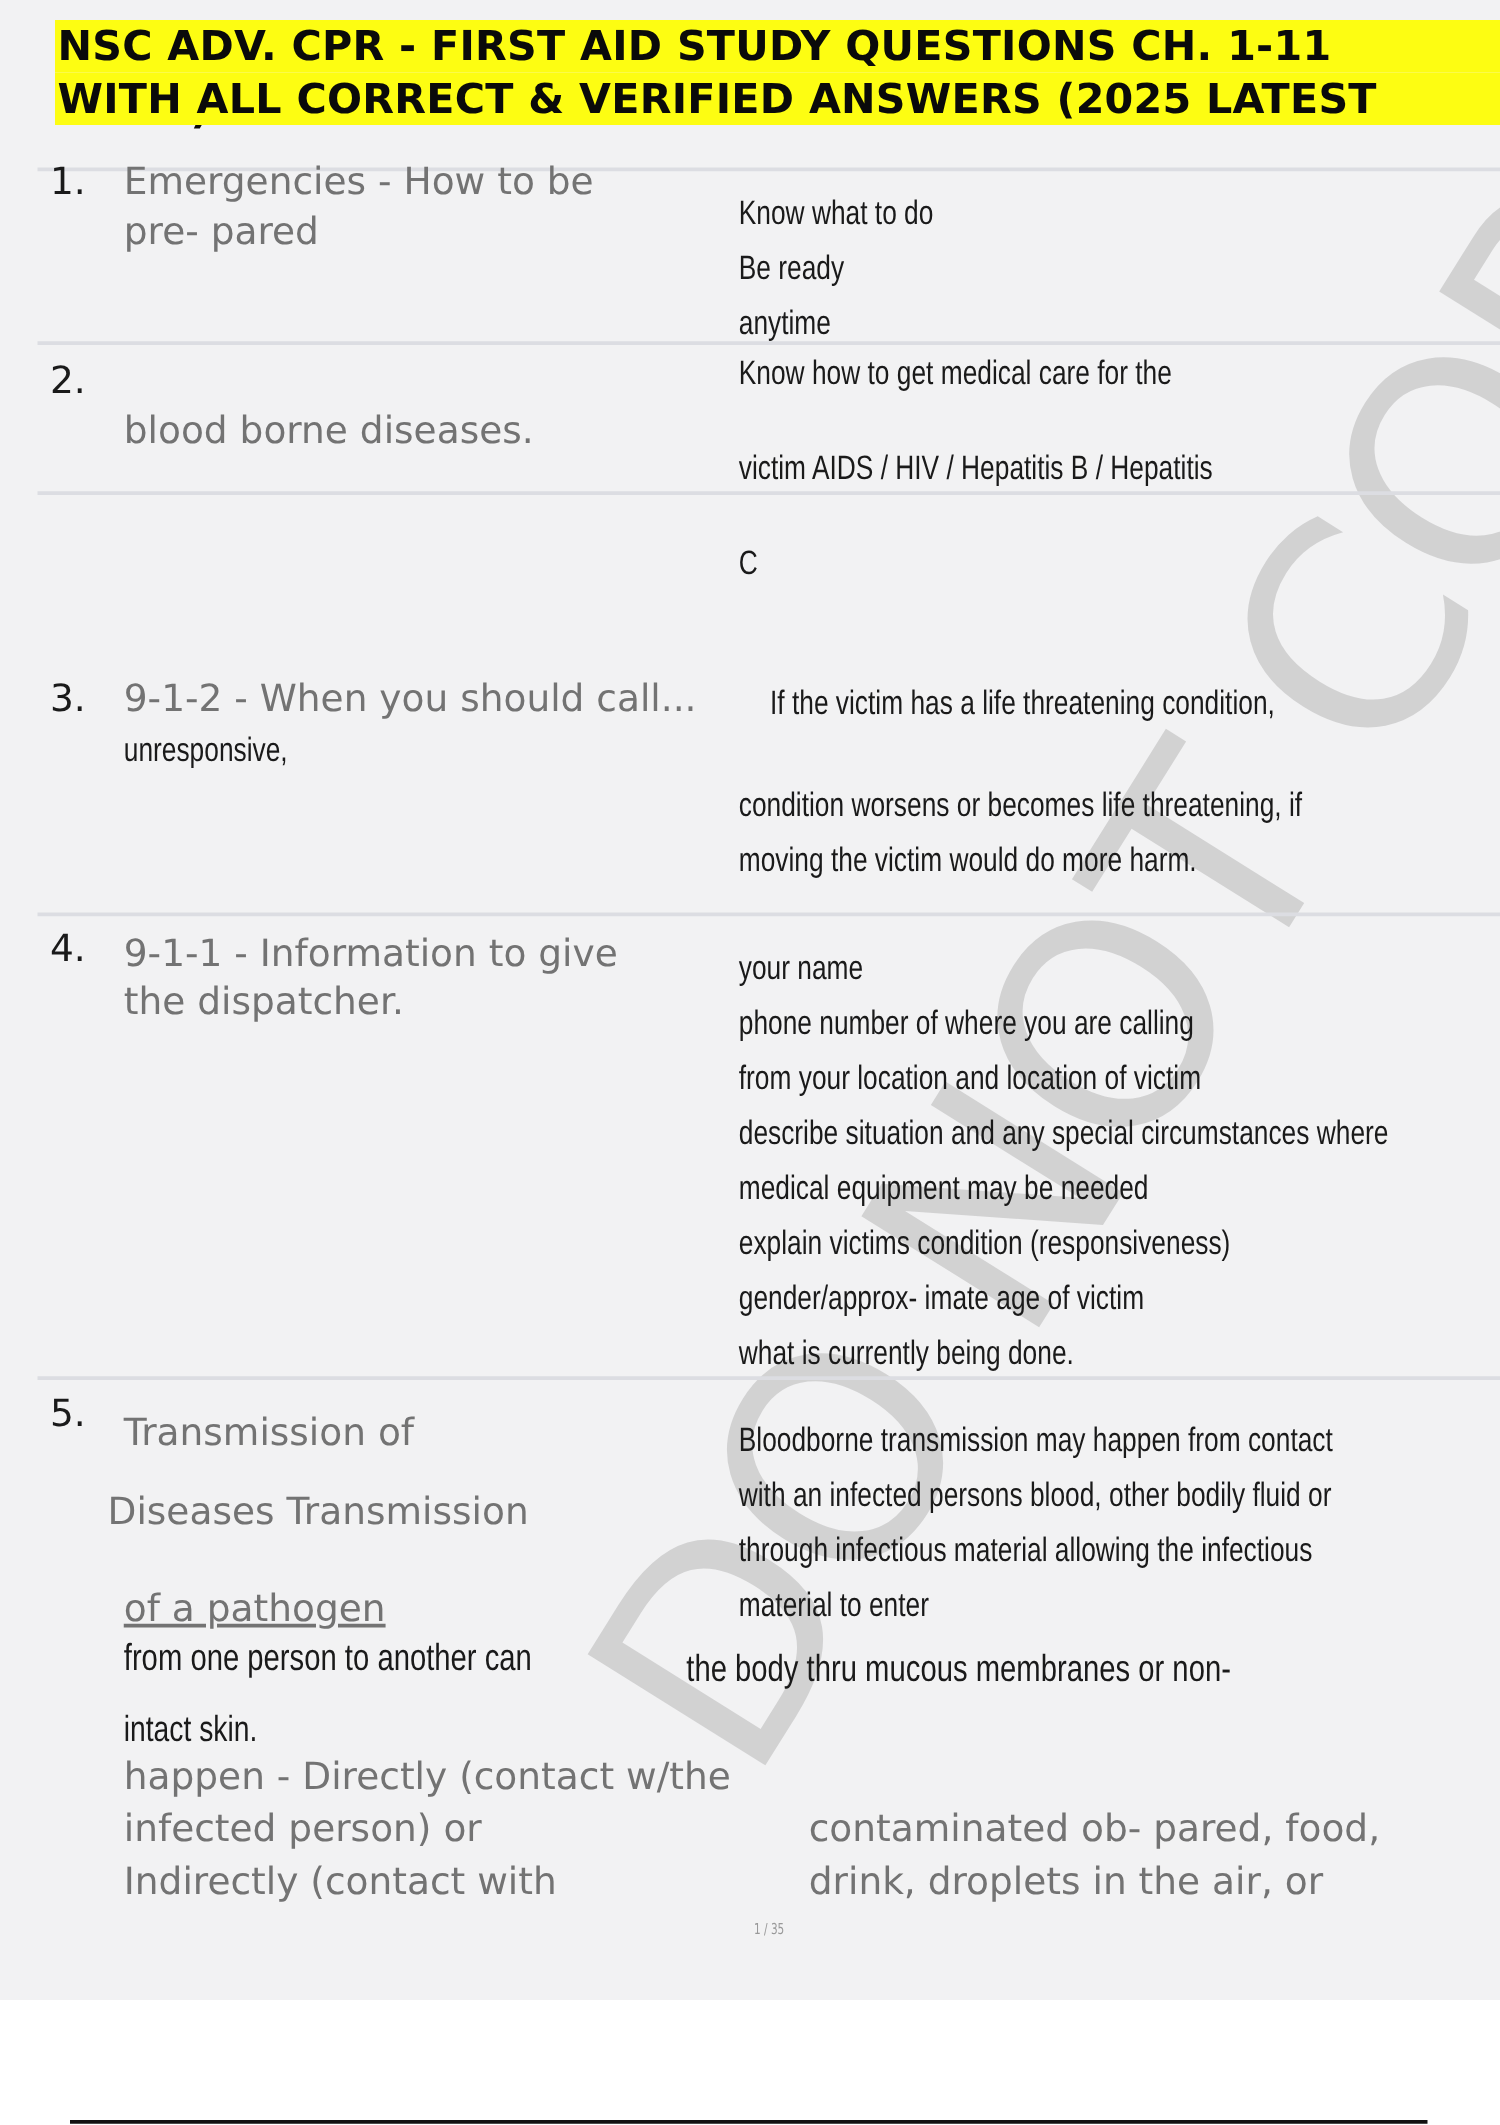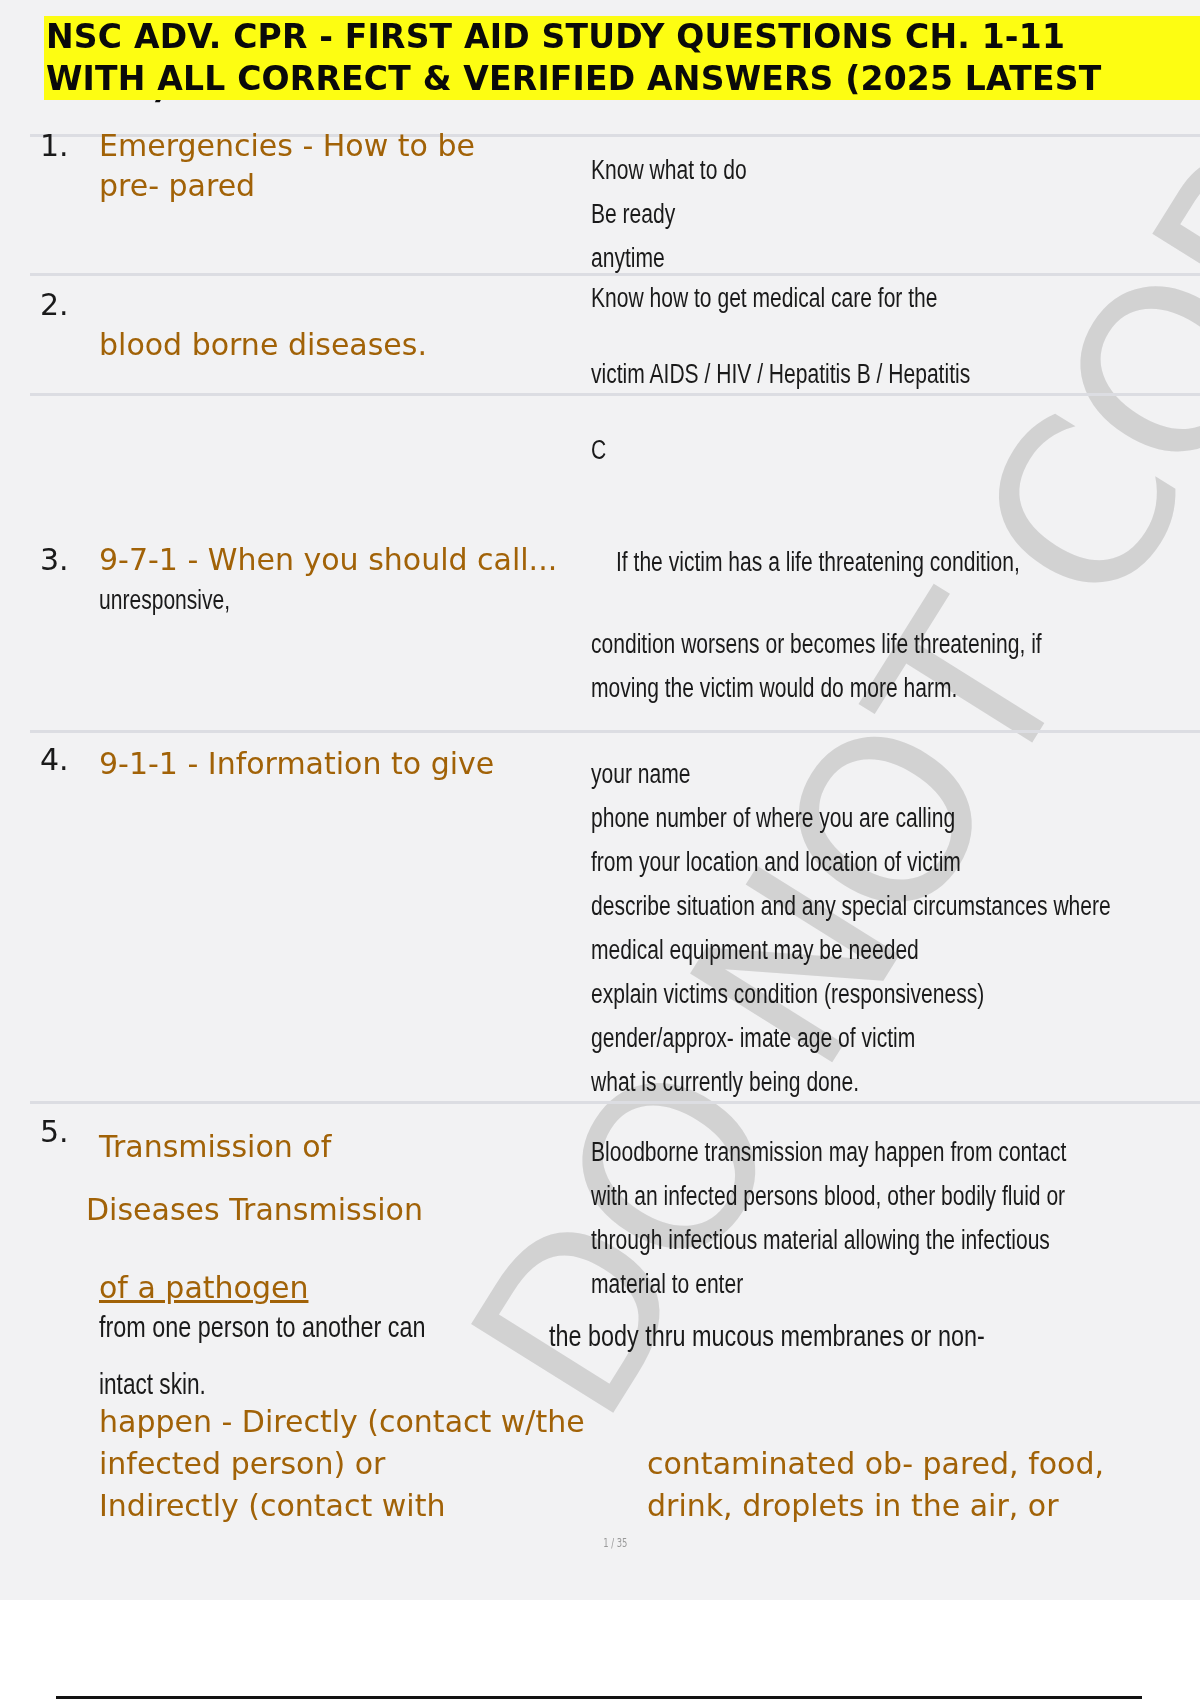--- a/index.html
+++ b/index.html
@@ -21,21 +21,21 @@
     font-family: "DejaVu Sans", sans-serif; font-weight: bold;
     font-size: 33px; line-height: 42px; color: #0a0a0a; letter-spacing: 0.2px;
     padding-left: 2px;
   }
   .title-cut {
     position: absolute; left: 46px; top: 100px; height: 10px; width: 140px; overflow: hidden;
     font-family: "DejaVu Sans", sans-serif; font-weight: bold; font-size: 33px; line-height: 42px; color: #0a0a0a;
   }
   .title-cut span { position: relative; top: -34px; }
   .rule { position: absolute; left: 30px; width: 1170px; height: 3px; background: #dcdde2; }
-  .q { position: absolute; font-family: "DejaVu Sans", sans-serif; font-size: 30px; color: #a16207; white-space: nowrap; line-height: 40px; }
+  .q { position: absolute; font-family: "DejaVu Sans", sans-serif; font-size: 30px; color: #737373; white-space: nowrap; line-height: 40px; }
   .num { position: absolute; font-family: "DejaVu Sans", sans-serif; font-size: 30px; color: #1a1a1a; line-height: 40px; }
   .a { position: absolute; font-family: "Liberation Sans Narrow", "Liberation Sans", sans-serif; font-size: 27px; color: #1a1a1a; white-space: nowrap; transform-origin: left top; transform: scaleX(0.78); line-height: 44px; }
   .a-line { display: block; }
   .pager { position: absolute; left: 598px; top: 1536px; font-size: 12px; color: #999; font-family: "DejaVu Sans", sans-serif; transform: scaleX(0.7); }
   .bottom-rule { position: absolute; left: 56px; top: 1696px; width: 1086px; height: 3px; background: #111; }
   .watermark {
     position: absolute; left: 170px; top: 600px; font-family: "DejaVu Sans", sans-serif;
     font-size: 230px; font-weight: normal; color: rgba(170,170,170,0.45);
     transform: rotate(-58deg); transform-origin: center; white-space: nowrap; letter-spacing: -6px;
     -webkit-text-stroke: 0px; pointer-events: none;
@@ -70,30 +70,31 @@
   <div class="num" style="left:40px; top:285px;">2.</div>
   <div class="q" style="left:99px; top:325px;">blood borne diseases.</div>
   <div class="a" style="left:591px; top:276px;">Know how to get medical care for the</div>
   <div class="a" style="left:591px; top:352px;">victim AIDS / HIV / Hepatitis B / Hepatitis</div>
 
   <div class="rule" style="top:393px"></div>
 
   <div class="a" style="left:591px; top:428px;">C</div>
 
   <div class="num" style="left:40px; top:540px;">3.</div>
-  <div class="q" style="left:99px; top:540px;">9-7-1 - When you should call...</div>
+  <div class="q" style="left:99px; top:540px;">9-1-2 - When you should call...</div>
   <div class="a" style="left:616px; top:540px;">If  the  victim  has  a  life  threatening  condition,</div>
   <div class="a" style="left:99px; top:578px;">unresponsive,</div>
   <div class="a" style="left:591px; top:622px;">condition worsens or becomes life threatening, if</div>
   <div class="a" style="left:591px; top:666px;">moving the victim would do more harm.</div>
 
   <div class="rule" style="top:730px"></div>
 
   <div class="num" style="left:40px; top:740px;">4.</div>
   <div class="q" style="left:99px; top:744px;">9-1-1 - Information to give</div>
+  <div class="q" style="left:99px; top:782px;">the dispatcher.</div>
   <div class="a" style="left:591px; top:752px; line-height:44px;">
     <span class="a-line">your name</span>
     <span class="a-line">phone number of where you are calling</span>
     <span class="a-line">from your location and location of victim</span>
     <span class="a-line">describe situation and any special circumstances where</span>
     <span class="a-line">medical equipment may be needed</span>
     <span class="a-line">explain victims condition (responsiveness)</span>
     <span class="a-line">gender/approx- imate age of victim</span>
     <span class="a-line">what  is  currently  being  done.</span>
   </div>

